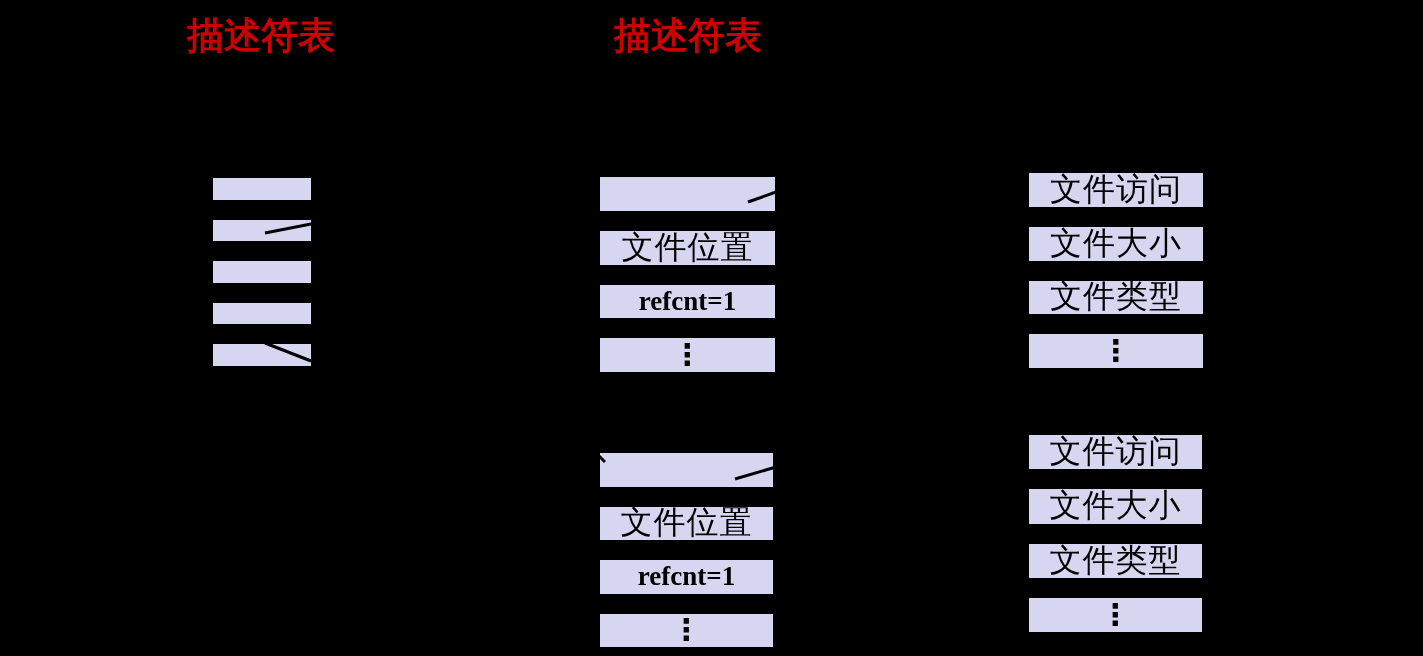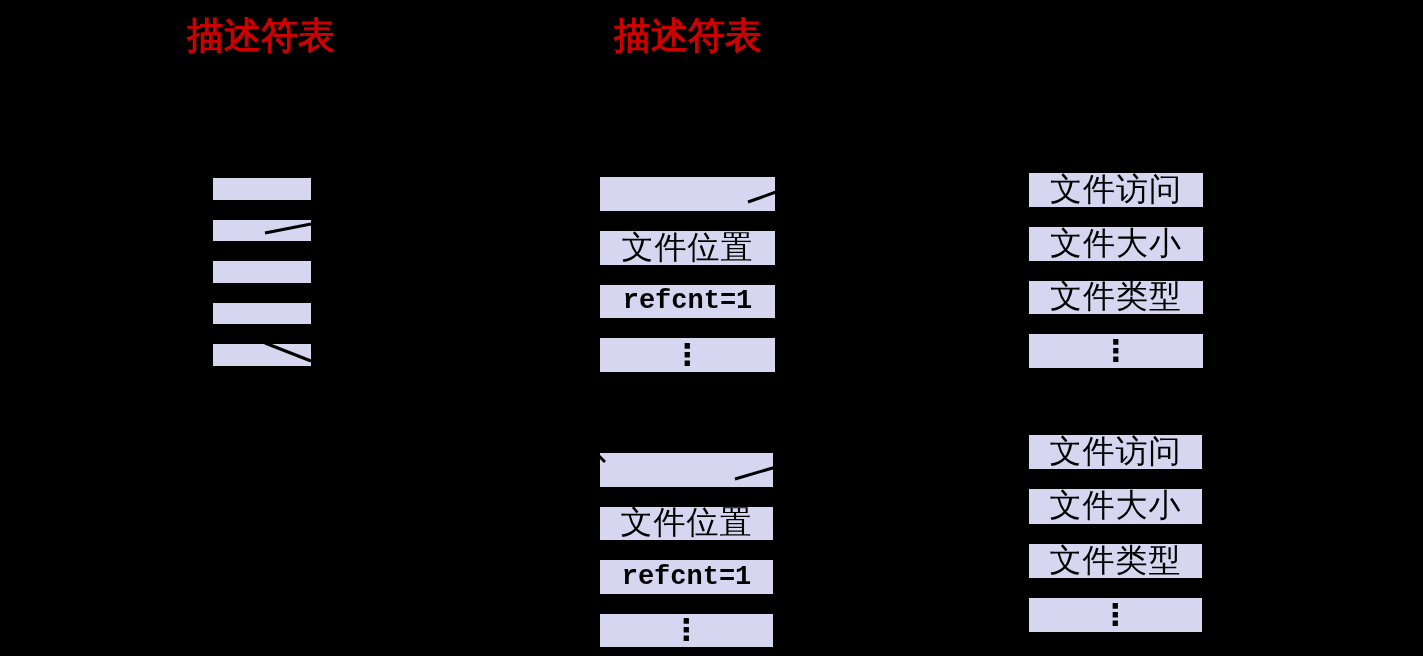--- a/index.html
+++ b/index.html
@@ -21,21 +21,21 @@
   }
   .hdr .sans{font-family:"DejaVu Sans","Liberation Sans",sans-serif;font-size:30px;font-weight:700;}
 
   .tbl{position:absolute;display:flex;flex-direction:column;gap:20px;}
   .tbl .row{
     background:var(--cell);flex:1;display:flex;align-items:center;justify-content:center;
     color:var(--ink);font-size:32px;letter-spacing:1px;
     font-family:"Liberation Serif","DejaVu Serif",serif;white-space:nowrap;overflow:hidden;
   }
   .tbl .row.mono{
-    font-family:Liberation Mono, monospace;
+    font-family:Liberation Serif, serif;
     font-weight:700;font-size:27px;letter-spacing:0;
   }
   .tbl .row.dots{
     font-family:"DejaVu Sans","Liberation Sans",sans-serif;
     font-weight:700;font-size:30px;line-height:1;letter-spacing:0;
   }
 
   #connector-layer{position:absolute;left:0;top:0;z-index:5;pointer-events:none;}
 
   .watermark{

